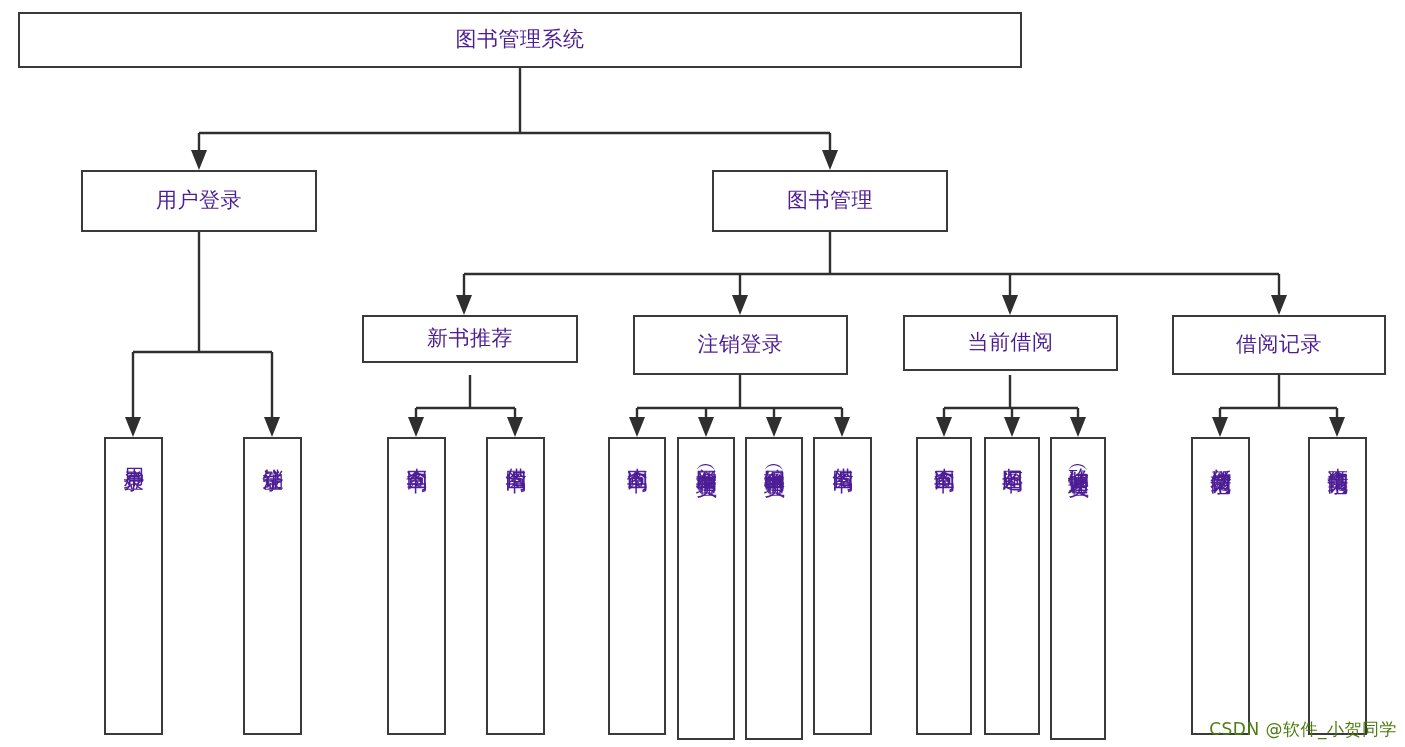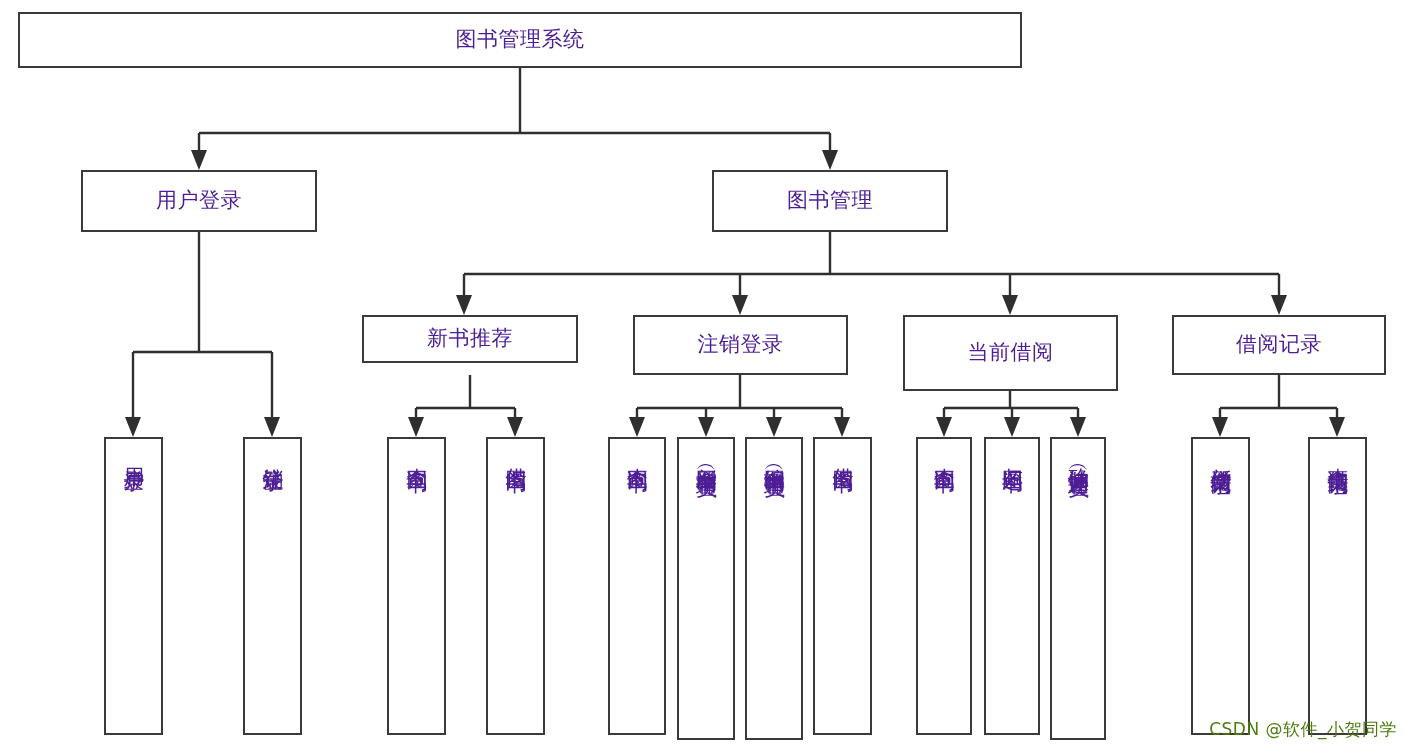--- a/index.html
+++ b/index.html
@@ -159,21 +159,21 @@
   <div class="node horiz" style="left:712px; top:170px; width:236px; height:62px;align-items:center;">
     <span class="label">图书管理</span>
   </div>
 
   <div class="node horiz" style="left:362px; top:315px; width:216px; height:48px;">
     <span class="label">新书推荐</span>
   </div>
   <div class="node horiz" style="left:633px; top:315px; width:215px; height:60px;">
     <span class="label">注销登录</span>
   </div>
-  <div class="node horiz" style="left:903px; top:315px; width:215px; height:76px;">
+  <div class="node horiz" style="left:903px; top:315px; width:215px; height:56px;">
     <span class="label">当前借阅</span>
   </div>
   <div class="node horiz" style="left:1172px; top:315px; width:214px; height:60px;">
     <span class="label">借阅记录</span>
   </div>
 
   <div class="node vert" style="left:104px; top:437px; width:59px; height:298px;">
     <span class="label">用户登录</span>
   </div>
   <div class="node vert" style="left:243px; top:437px; width:59px; height:298px;">

